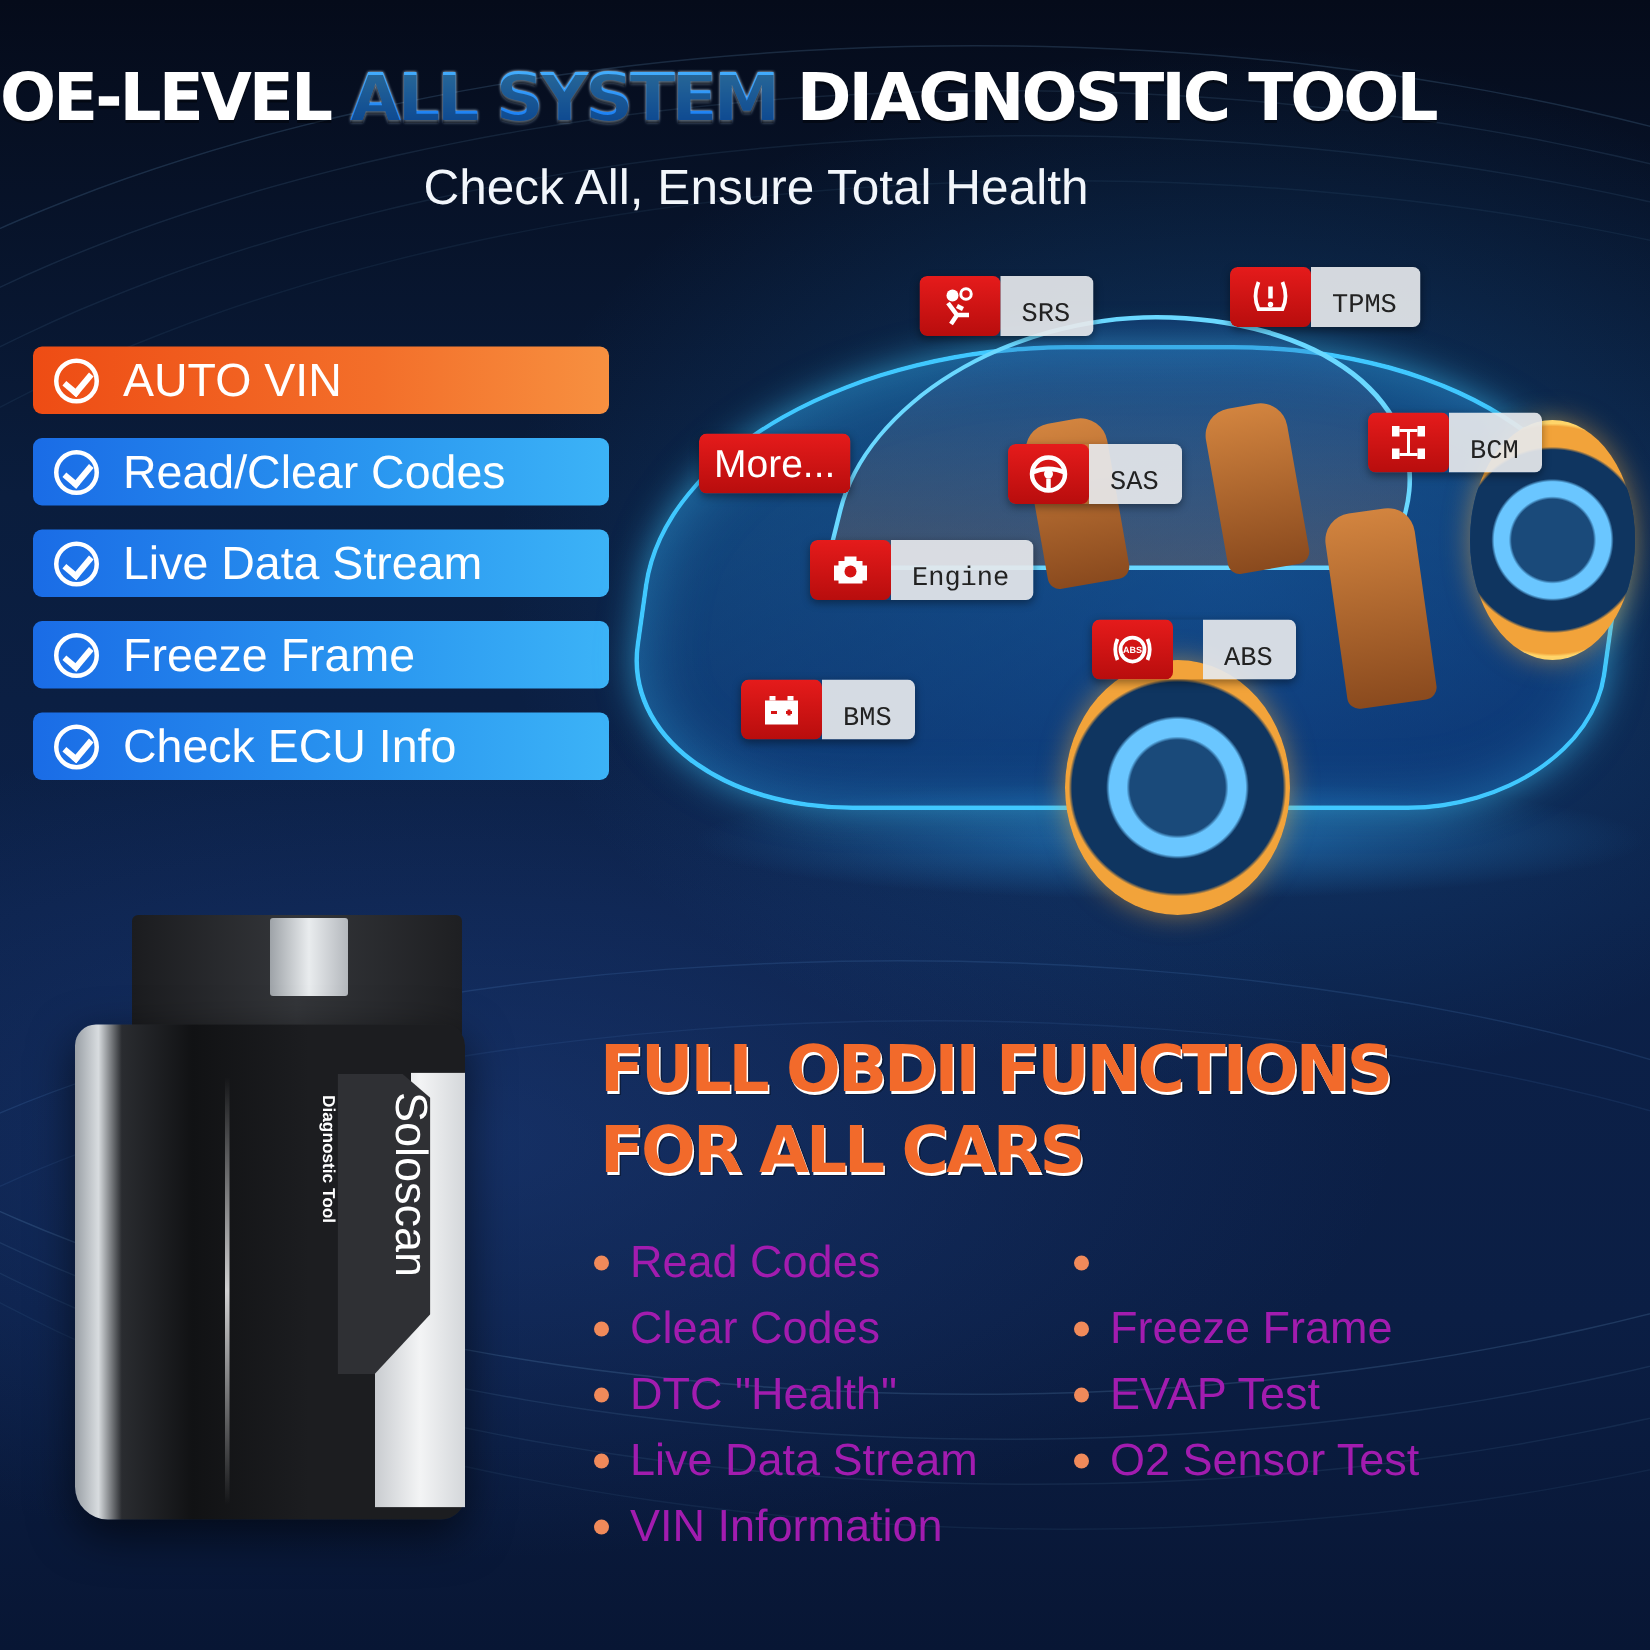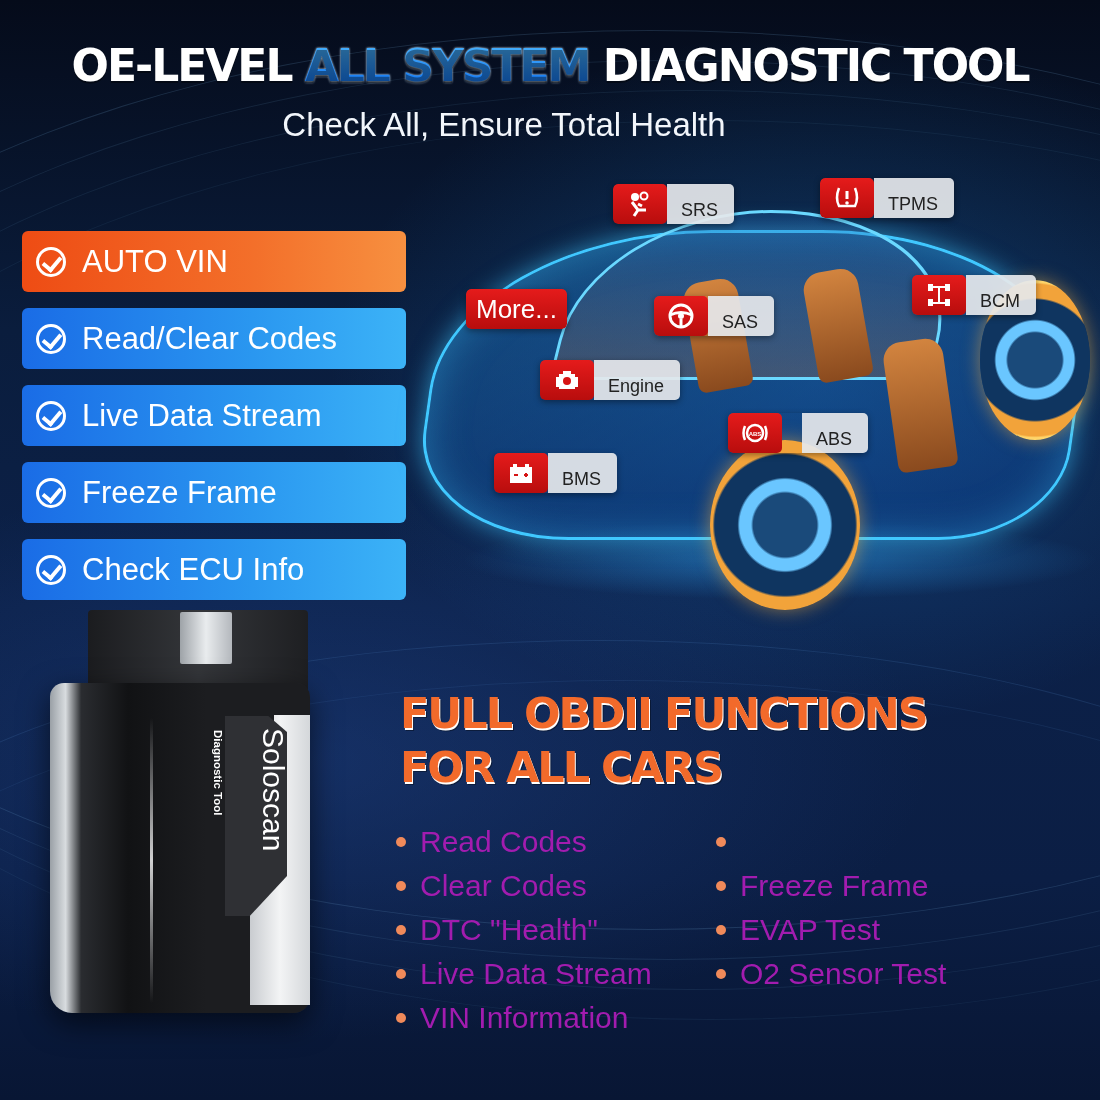--- a/index.html
+++ b/index.html
@@ -19,41 +19,41 @@
   }
   .arc1 { left: -300px; top: 30px; width: 1900px; height: 900px; }
   .arc2 { left: -280px; top: 60px; width: 1900px; height: 900px; border-color: rgba(120,180,220,0.12);}
   .arc3 { left: -260px; top: 90px; width: 1900px; height: 900px; border-color: rgba(120,180,220,0.10);}
   .arc4 { left: -240px; top: 120px; width: 1900px; height: 900px; border-color: rgba(120,180,220,0.08);}
   .arc5 { left: -200px; top: 640px; width: 1600px; height: 600px; border-color: rgba(100,160,230,0.15);}
   .arc6 { left: -180px; top: 680px; width: 1600px; height: 600px; border-color: rgba(100,160,230,0.10);}
 
   .title {
     position: absolute; left: 0; top: 40px; width: 1100px;
-    text-align: center;
+    text-align: left;
     font-family: "DejaVu Sans", sans-serif; font-weight: bold;
     font-size: 44px; letter-spacing: -2px;
     text-shadow: 0 2px 0 rgba(0,0,0,0.4);
   }
   .title .hl {
     color: #1e90ff;
     background: linear-gradient(180deg, #4db8ff, #0a6cf0);
     -webkit-background-clip: text; background-clip: text;
     -webkit-text-fill-color: transparent;
     filter: drop-shadow(0 0 1px #cfe9ff);
   }
   .subtitle {
     position: absolute; left: 0; top: 106px; width: 1008px;
     text-align: center; font-size: 33px; color: #f2f6fb;
     font-family: "Liberation Sans", sans-serif;
   }
 
   .features { position: absolute; left: 22px; top: 231px; width: 384px; }
   .feature {
-    height: 61px; margin-bottom: 16px; border-radius: 6px;
+    height: 45px; margin-bottom: 16px; border-radius: 6px;
     display: flex; align-items: center; padding-left: 14px;
     background: linear-gradient(90deg, #1a6ce6 0%, #2a97f0 60%, #3cb3f7 100%);
   }
   .feature.active { background: linear-gradient(90deg, #ee4c14 0%, #f36f2a 60%, #f79040 100%); }
   .check {
     width: 30px; height: 30px; border: 3px solid #fff; border-radius: 50%;
     position: relative; margin-right: 16px; flex-shrink: 0;
   }
   .check::after {
     content: ""; position: absolute; left: 7px; top: 3px;
@@ -91,21 +91,21 @@
     position: absolute; border-radius: 50%;
     background: radial-gradient(circle, #1a4a7a 0 28%, #6ac6ff 30% 40%, #0f3560 42% 62%, #f2a33a 64% 78%, #ffd56a 80% 86%, transparent 88%);
     box-shadow: 0 0 18px rgba(255,180,60,0.5);
   }
   .wheel-fl { left: 290px; top: 270px; width: 150px; height: 170px; }
   .wheel-rr { left: 560px; top: 110px; width: 110px; height: 160px; }
 
   .tag { position: absolute; display: flex; align-items: stretch; height: 40px; border-radius: 5px; overflow: hidden;
     box-shadow: 0 2px 6px rgba(0,0,0,0.4); }
   .tag .ic { background: linear-gradient(180deg, #e51b1b, #b80d0d); width: 54px; display: flex; align-items: center; justify-content: center; color:#fff; font-size: 20px; font-weight: bold; border-radius: 5px;}
-  .tag .lb { background: rgba(230,232,236,0.92); color: #222; font-family: Liberation Sans, sans-serif; font-size: 18px; display:flex; align-items:center; padding: 12px 16px 0 14px; }
+  .tag .lb { background: rgba(230,232,236,0.92); color: #222; font-family: Liberation Mono, monospace; font-size: 18px; display:flex; align-items:center; padding: 12px 16px 0 14px; }
   .tag.more .ic { width: auto; padding: 0 10px; font-size: 26px; font-weight: normal; font-family: "Liberation Sans", sans-serif;}
   .tag svg { width: 28px; height: 28px; }
 
   
   .device { position: absolute; left: 50px; top: 610px; width: 260px; height: 410px; }
   .dev-plug {
     position: absolute; left: 38px; top: 0; width: 220px; height: 80px;
     background: linear-gradient(90deg, #1b1c1f, #34363a 50%, #1e1f22);
     border-radius: 4px 4px 0 0;
   }
@@ -215,21 +215,21 @@
         <path d="M6 4 Q2 14 6 22 L22 22 Q26 14 22 4" stroke="#fff" stroke-width="2.5" fill="none"></path>
         <line x1="14" y1="7" x2="14" y2="15" stroke="#fff" stroke-width="3"></line>
         <circle cx="14" cy="19" r="1.8" fill="#fff"></circle>
       </svg>
   </span>
   <span class="lb">TPMS</span>
 </div>
 <div class="tag more" style="left:466px;top:289px;">
   <span class="ic">More...</span>
 </div>
-<div class="tag" style="left:654px;top:296px;">
+<div class="tag" style="left:672px;top:296px;">
   <span class="ic">
     <svg viewBox="0 0 28 28">
         <circle cx="14" cy="14" r="11" stroke="#fff" stroke-width="3" fill="none"></circle>
         <path d="M3 13 Q14 8 25 13 M14 17 L14 25" stroke="#fff" stroke-width="3" fill="none"></path>
         <circle cx="14" cy="14" r="3" fill="#fff"></circle>
       </svg>
   </span>
   <span class="lb">SAS</span>
 </div>
 <div class="tag" style="left:912px;top:275px;">

